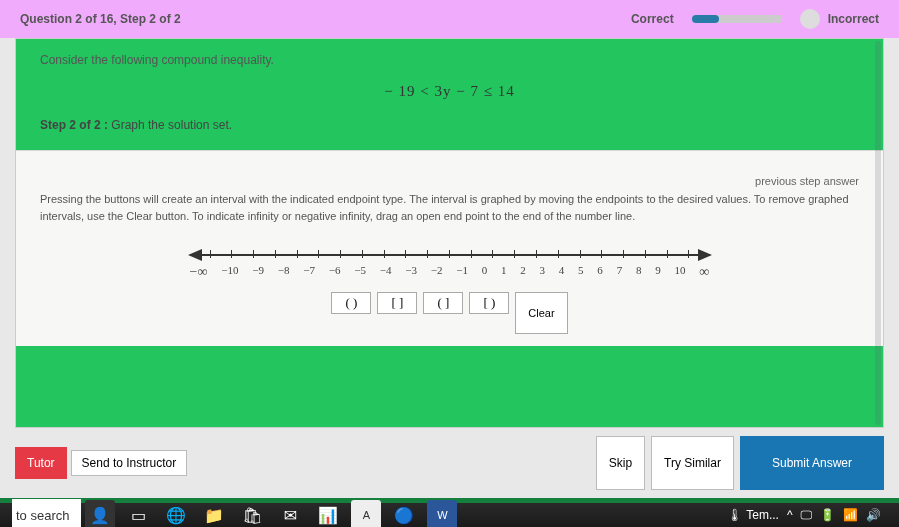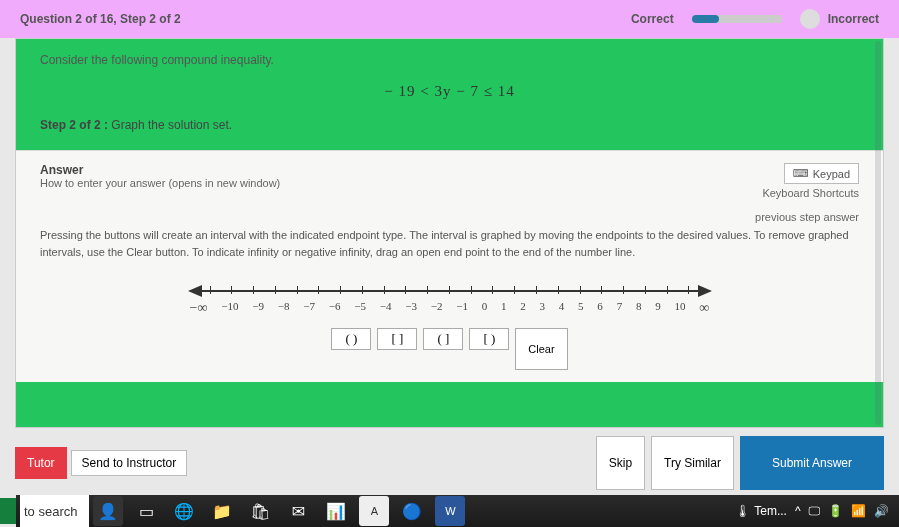--- a/index.html
+++ b/index.html
@@ -52,21 +52,21 @@
   
   .action-bar { display: flex; align-items: center; padding: 8px 15px; }
   .tutor-btn { background: #e63946; color: #fff; border: none; padding: 9px 12px; font-size: 12px; cursor: pointer; }
   .instructor-btn { background: #fff; border: 1px solid #bbb; padding: 5px 10px; font-size: 12px; cursor: pointer; margin-left: 4px; }
   .right-actions { margin-left: auto; display: flex; gap: 6px; }
   .btn-light { background: #fff; border: 1px solid #bbb; padding: 19px 12px; font-size: 12px; cursor: pointer; }
   .btn-primary { background: #1976b3; color: #fff; border: none; padding: 5px 32px; font-size: 12px; cursor: pointer; }
   
   .footer-bar { background: #15803d; color: #fff; padding: 6px 32px; font-size: 12px; }
   
-  .taskbar { position: absolute; bottom: 0; left: 16px; right: 0; height: 32px; background: linear-gradient(#2a2a2a, #1a1a1a); display: flex; align-items: center; padding: 0 4px; color: #fff; font-size: 12px; }
+  .taskbar { position: absolute; bottom: 0; left: 0; right: 0; height: 24px; background: linear-gradient(#2a2a2a, #1a1a1a); display: flex; align-items: center; padding: 0 12px; color: #fff; font-size: 12px; }
   .search-box { background: #fff; color: #333; height: 32px; display: flex; align-items: center; padding: 0 12px 0 4px; font-size: 13px; }
   .tb-icon { width: 30px; height: 30px; margin: 0 4px; display: flex; align-items: center; justify-content: center; border-radius: 3px; cursor: pointer; font-size: 16px; }
   .tb-right { margin-left: auto; display: flex; align-items: center; gap: 8px; padding-right: 6px; font-size: 12px; }
   .tb-weather { display: flex; align-items: center; gap: 4px; }
 </style>
 </head>
 <body>
 
 <div class="top-bar">
   <span class="question-num">Question 2 of 16, Step 2 of 2</span>
@@ -87,33 +87,20 @@
     <div class="prompt">Consider the following compound inequality.</div>
     <div class="math">− 19 &lt; 3y − 7 ≤ 14</div>
     <div class="step-label">
       <b>Step 2 of 2 :</b><span> Graph the solution set.</span>
     </div>
   </div>
 
   <hr class="hr">
 
   <div class="answer-section">
-    <div class="answer-head">
-      <div>
-        <div class="answer-title">Answer</div>
-        <div class="answer-sub">How to enter your answer (opens in new window)</div>
-      </div>
-      <div class="answer-right">
-        <button class="keypad-btn">
-          <span>⌨</span>
-          <span>Keypad</span>
-        </button>
-        <div class="kbd-shortcuts">Keyboard Shortcuts</div>
-      </div>
-    </div>
     <div class="prev-step">previous step answer</div>
     <div class="instructions">Pressing the buttons will create an interval with the indicated endpoint type. The interval is graphed by moving the endpoints to the desired values. To remove graphed intervals, use the Clear button. To indicate infinity or negative infinity, drag an open end point to the end of the number line.</div>
 
     <div class="numberline-wrap">
       <div class="numberline">
         <div class="nl-axis">
           <div class="nl-arrow-l"></div>
           <div class="nl-arrow-r"></div>
           <div class="nl-ticks">
             <div class="nl-tick"></div>

